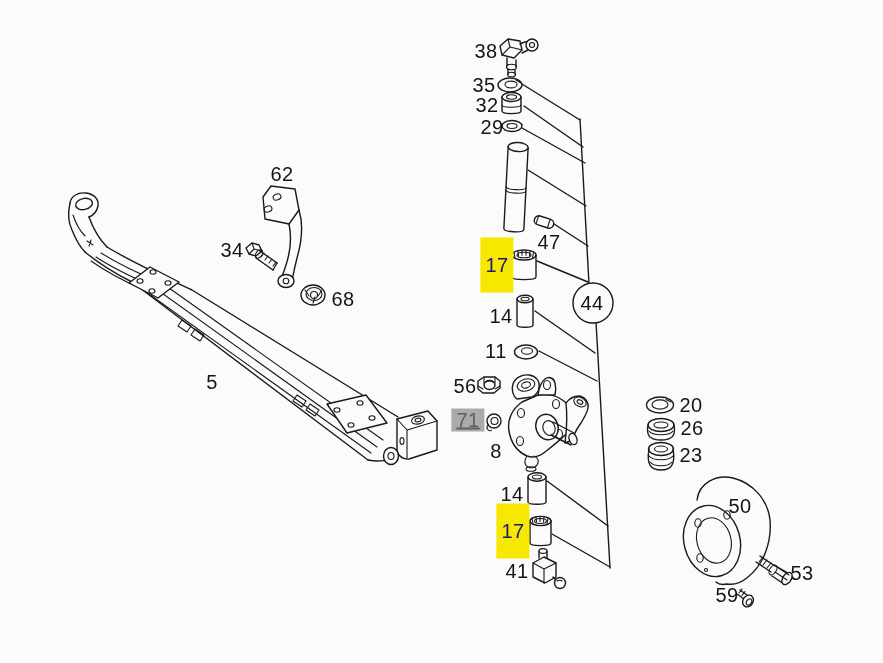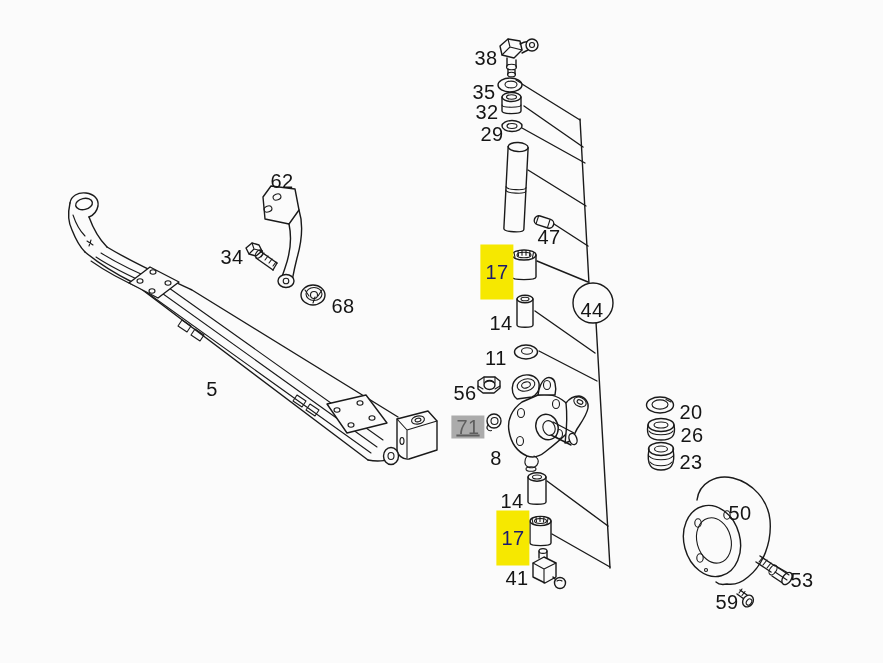--- a/index.html
+++ b/index.html
@@ -11,21 +11,20 @@
   body{background:var(--bg);font-family:"Liberation Sans",sans-serif;}
   .stage{position:relative;width:883px;height:663px;background:var(--bg);overflow:hidden;}
   .stage svg{position:absolute;left:0;top:0;}
   .art{stroke:var(--ink);fill:none;stroke-width:1.4;stroke-linecap:round;stroke-linejoin:round;}
   .fine{stroke-width:1.1;}
   .paper{fill:var(--bg);}
   .label{
     position:absolute;transform:translate(-50%,-50%);
     font-size:20px;line-height:1.15;color:#151515;white-space:nowrap;
     letter-spacing:0.5px;
-    margin-top:7px;
   }
   .hl-yellow{background:var(--hl-yellow-bg);color:var(--hl-yellow-text);padding:16px 5px;}
   .hl-gray{background:var(--hl-gray-bg);color:var(--hl-gray-text);padding:0 5px;text-decoration:underline;}
 </style>
 </head>
 <body>
 
 <div class="stage">
 <svg width="883" height="663" viewBox="0 0 883 663">
   <g class="art">
@@ -283,21 +282,21 @@
       <ellipse class="fine" cx="749" cy="602" rx="2.4" ry="3.4" transform="rotate(34 749 602)"></ellipse>
     </g>
 
   </g>
 </svg>
 
   <div class="label" style="left:486px;top:51px">38</div>
   <div class="label" style="left:484px;top:85px">35</div>
   <div class="label" style="left:487px;top:105px">32</div>
   <div class="label" style="left:492px;top:127px">29</div>
-  <div class="label" style="left:549px;top:230px">47</div>
+  <div class="label" style="left:549px;top:242px">47</div>
   <div class="label hl-yellow" style="left:497px;top:265px">17</div>
   <div class="label" style="left:501px;top:316px">14</div>
   <div class="label" style="left:496px;top:351px">11</div>
   <div class="label" style="left:592px;top:303px">44</div>
   <div class="label" style="left:465px;top:386px">56</div>
   <div class="label hl-gray" style="left:468px;top:420px">71</div>
   <div class="label" style="left:496px;top:451px">8</div>
   <div class="label" style="left:512px;top:494px">14</div>
   <div class="label hl-yellow" style="left:513px;top:531px">17</div>
   <div class="label" style="left:517px;top:571px">41</div>

